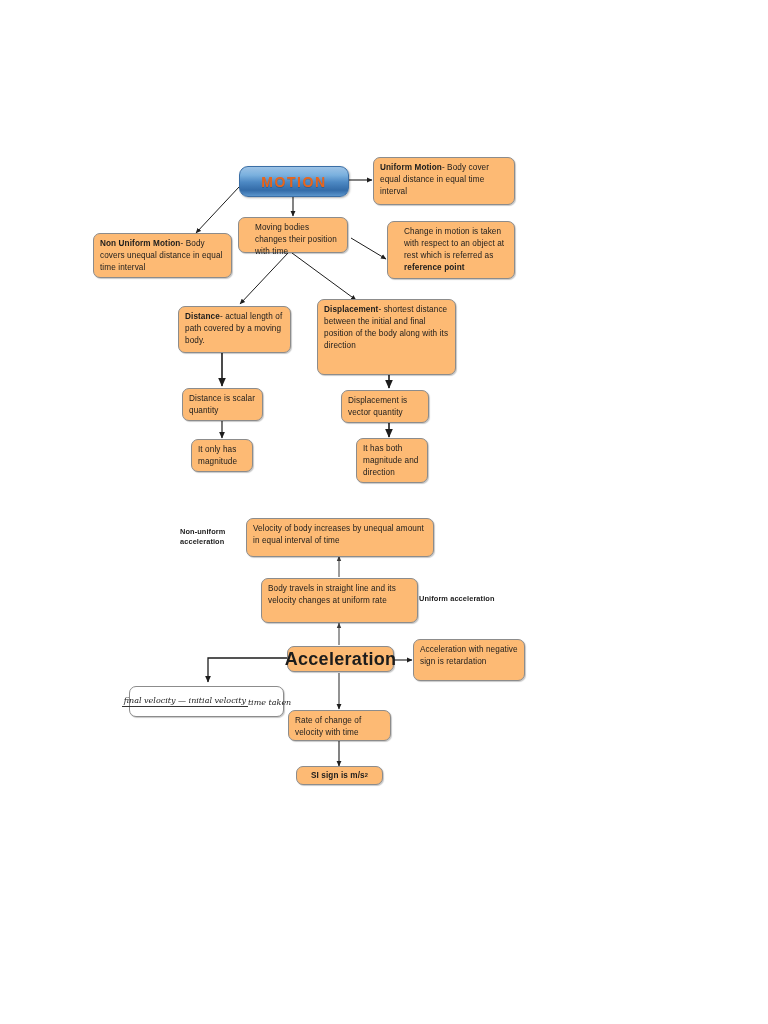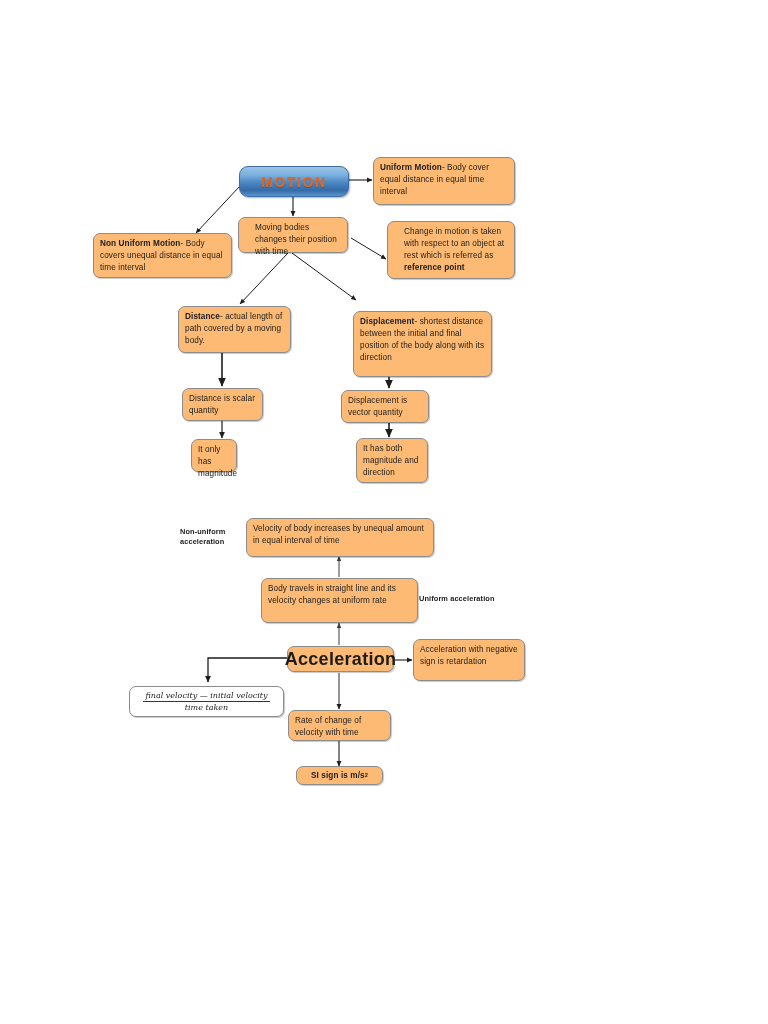--- a/index.html
+++ b/index.html
@@ -81,21 +81,20 @@
     padding: 0;
   }
   .frac {
     position: absolute;
     box-sizing: border-box;
     background: #ffffff;
     border: 1px solid #8c8c8c;
     border-radius: 7px;
     box-shadow: 1px 1px 1px rgba(0,0,0,0.22);
     display: flex;
-    flex-direction: column;
     align-items: center;
     justify-content: center;
     font-family: "DejaVu Serif", serif;
     font-style: italic;
     font-size: 8px;
     color: #1c1c1c;
   }
   .frac .num {
     border-bottom: 1px solid #333;
     padding: 0 2px 1px 2px;
@@ -180,29 +179,29 @@
   </div>
 
   <div class="node" style="left:387px; top:221px; width:128px; height:58px;padding-left:16px;">
     <span>Change in motion is taken with respect to an object at rest which is referred as </span><b>reference point</b>
   </div>
 
   <div class="node" style="left:178px; top:306px; width:113px; height:47px;">
     <b>Distance</b><span>- actual length of path covered by a moving body.</span>
   </div>
 
-  <div class="node" style="left:317px; top:311px; width:139px; height:66px;margin-left:36px;">
+  <div class="node" style="left:317px; top:299px; width:139px; height:76px;">
     <b>Displacement</b><span>- shortest distance between the initial and final position of the body along with its direction</span>
   </div>
 
   <div class="node" style="left:182px; top:388px; width:81px; height:33px;">
     <span>Distance is scalar quantity</span>
   </div>
 
-  <div class="node" style="left:191px; top:439px; width:46px; height:33px;">
+  <div class="node" style="left:191px; top:439px; width:62px; height:33px;">
     <span>It only has magnitude</span>
   </div>
 
   <div class="node" style="left:341px; top:390px; width:88px; height:33px;">
     <span>Displacement is vector quantity</span>
   </div>
 
   <div class="node" style="left:356px; top:438px; width:72px; height:45px;">
     <span>It has both magnitude and direction</span>
   </div>

